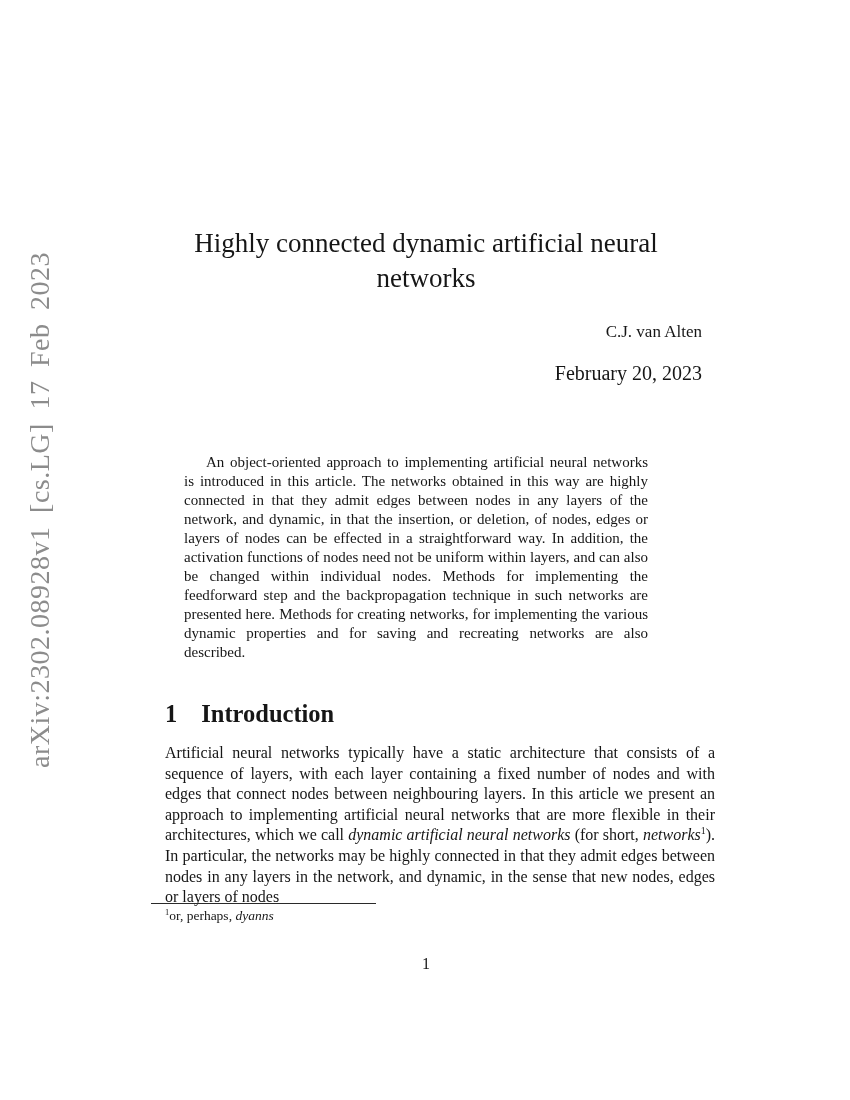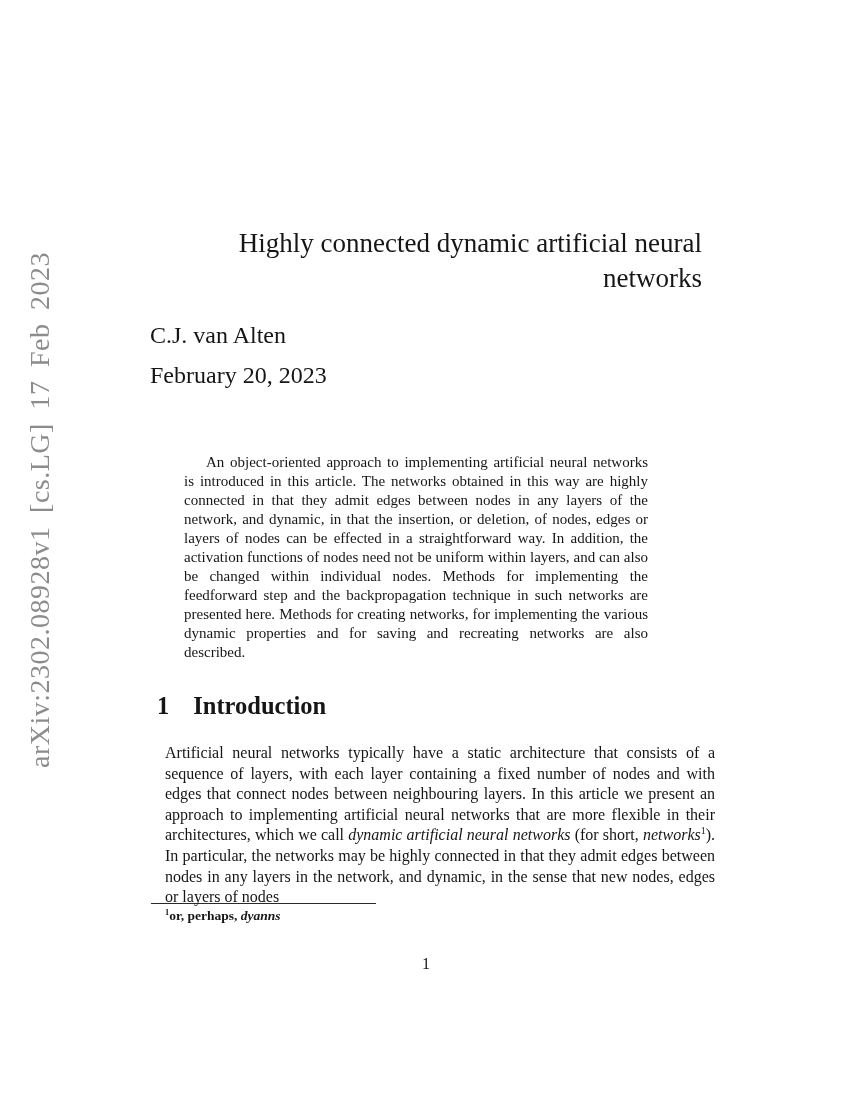--- a/index.html
+++ b/index.html
@@ -26,40 +26,40 @@
     letter-spacing: 0.5px;
     word-spacing: 6px;
     color: #8c8c8c;
   }
   .title {
     position: absolute;
     top: 226px;
     left: 150px;
     width: 552px;
     margin: 0;
-    text-align: right;
+    text-align: center;
     font-size: 27px;
     font-weight: 400;
     line-height: 35px;
   }
   .author {
     position: absolute;
     top: 322px;
     left: 150px;
     width: 552px;
-    text-align: left;
-    font-size: 24px;
+    text-align: right;
+    font-size: 17px;
   }
   .date {
     position: absolute;
     top: 362px;
     left: 150px;
     width: 552px;
-    text-align: left;
-    font-size: 24px;
+    text-align: right;
+    font-size: 20px;
   }
   .abstract-heading {
     position: absolute;
     top: 425px;
     left: 150px;
     width: 552px;
     text-align: center;
     font-size: 16.5px;
     font-weight: 700;
     letter-spacing: 0.2px;
@@ -72,21 +72,21 @@
     margin: 0;
     font-size: 15px;
     line-height: 19px;
     text-align: justify;
     text-indent: 22px;
   }
   .section-heading {
     position: absolute;
     top: 690px;
     left: 153px;
-    margin: 4px;
+    margin: 12px;
     font-size: 24.5px;
     font-weight: 700;
     line-height: 1;
   }
   .section-heading .section-label {
     margin-left: 24px;
   }
   .intro {
     position: absolute;
     top: 731px;
@@ -114,21 +114,20 @@
   }
   .footnote {
     position: absolute;
     top: 907px;
     left: 153px;
     width: 550px;
     margin: 0;
     font-size: 13.5px;
     line-height: 17px;
     text-indent: 12px;
-    font-weight: bold;
   }
   .page-number {
     position: absolute;
     top: 955px;
     left: 150px;
     width: 552px;
     text-align: center;
     font-size: 16px;
   }
 </style>

